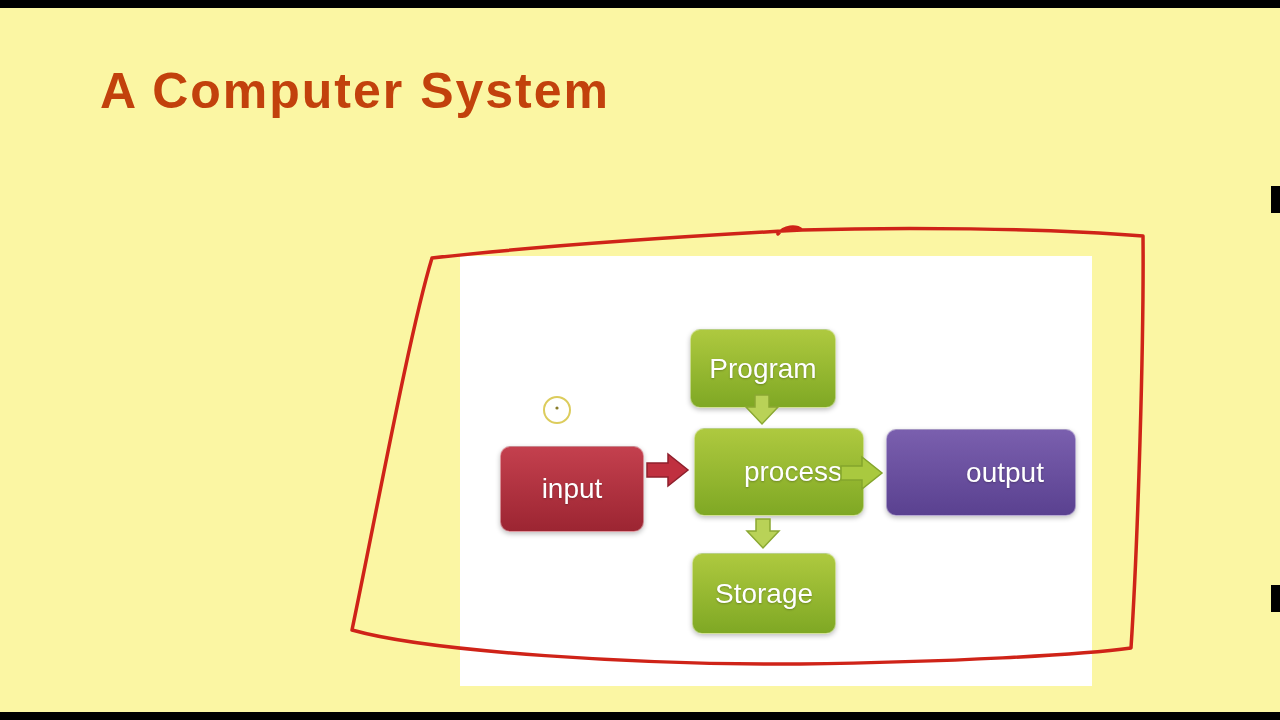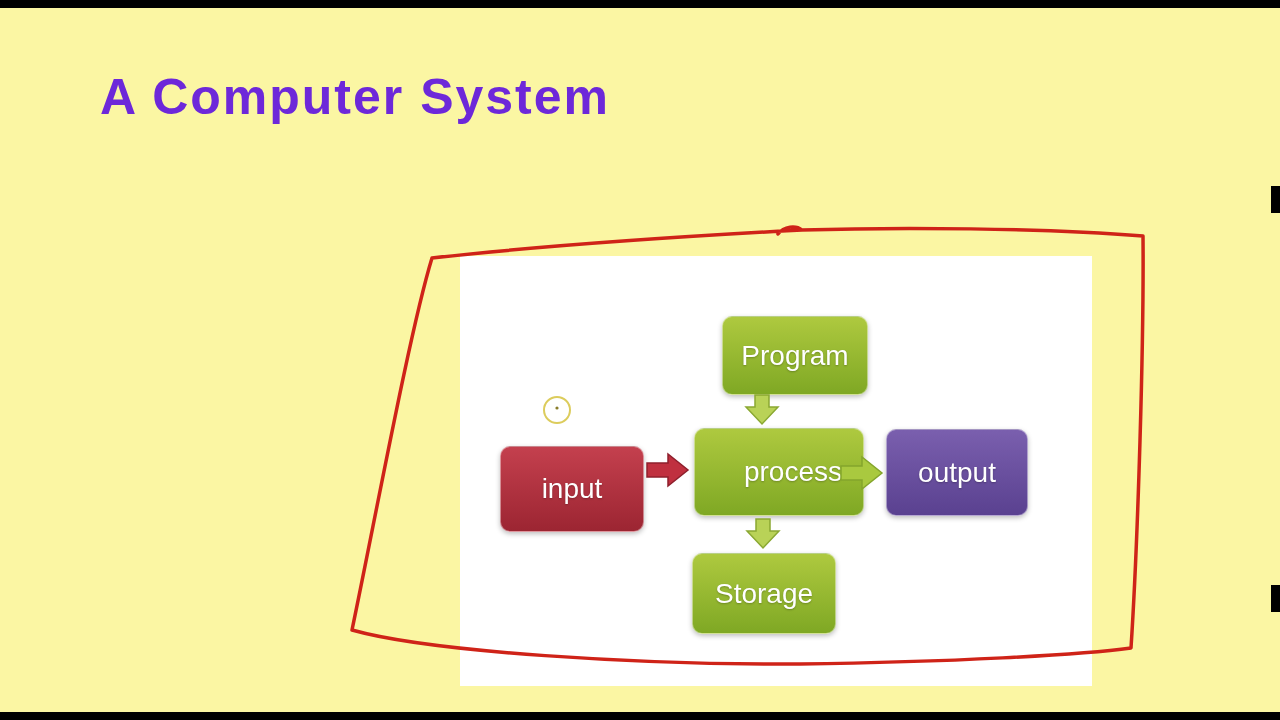--- a/index.html
+++ b/index.html
@@ -13,46 +13,46 @@
     background:#fbf6a3;
   }
   .bar{position:absolute;left:0;width:1280px;background:#000;}
   .bar.top{top:0;height:8px;}
   .bar.bottom{bottom:0;height:8px;}
   .edge-mark{position:absolute;right:0;width:9px;background:#000;}
   .edge-mark.m1{top:186px;height:27px;}
   .edge-mark.m2{top:585px;height:27px;}
 
   .title{
-    position:absolute;left:100px;top:68px;margin:0;
+    position:absolute;left:100px;top:62px;margin:0;
     font-size:50px;font-weight:bold;letter-spacing:2px;
-    color:#6d28d9;
+    color:#c2410c;
   }
   .bullet{
     position:absolute;left:96px;top:198px;
     font-size:33px;color:#171717;letter-spacing:1px;
   }
 
   .panel{
     position:absolute;left:460px;top:256px;width:632px;height:430px;
     background:#ffffff;
   }
 
   .node{
     position:absolute;display:flex;align-items:center;justify-content:center;
     border-radius:10px;color:#fff;font-size:28px;
     box-shadow:0 2px 5px rgba(0,0,0,0.25);
     border:1px solid rgba(255,255,255,0.45);
     text-shadow:0 1px 2px rgba(0,0,0,0.25);
   }
   .node.green{background:linear-gradient(#aec93f,#7fa824);}
   .node.red{background:linear-gradient(#c4404e,#9c2532);margin-top:17px;}
-  .node.purple{background:linear-gradient(#7a5fae,#5a4190);}
+  .node.purple{background:linear-gradient(#7a5fae,#5a4190);padding-left:48px;}
 
-  .node.program{left:230px;top:60px;width:144px;height:77px;margin-left:32px;}
+  .node.program{left:230px;top:73px;width:144px;height:77px;}
   .node.input{left:40px;top:173px;width:142px;height:84px;}
   .node.process{left:234px;top:172px;width:140px;height:86px;padding-left:28px;}
   .node.output{left:426px;top:173px;width:140px;height:85px;}
   .node.storage{left:232px;top:297px;width:142px;height:79px;}
 
   .arrow{position:absolute;line-height:0;}
   .arrow.down1{left:282px;top:138px;}
   .arrow.down2{left:283px;top:262px;}
   .arrow.right-red{left:186px;top:196px;}
   .arrow.right-green{left:380px;top:199px;}

